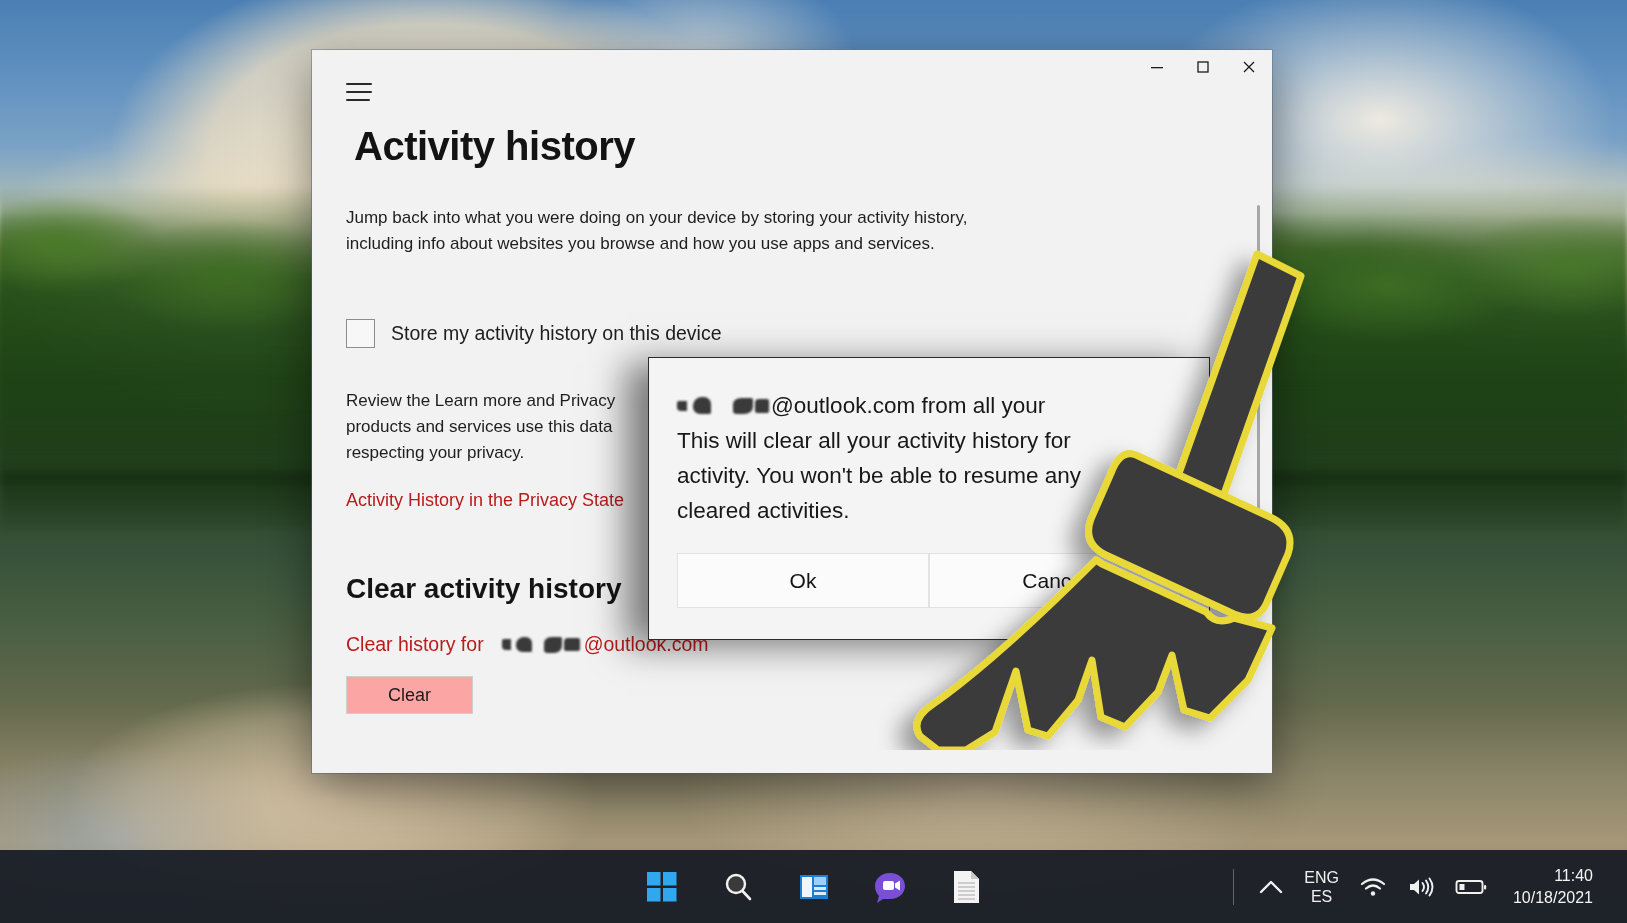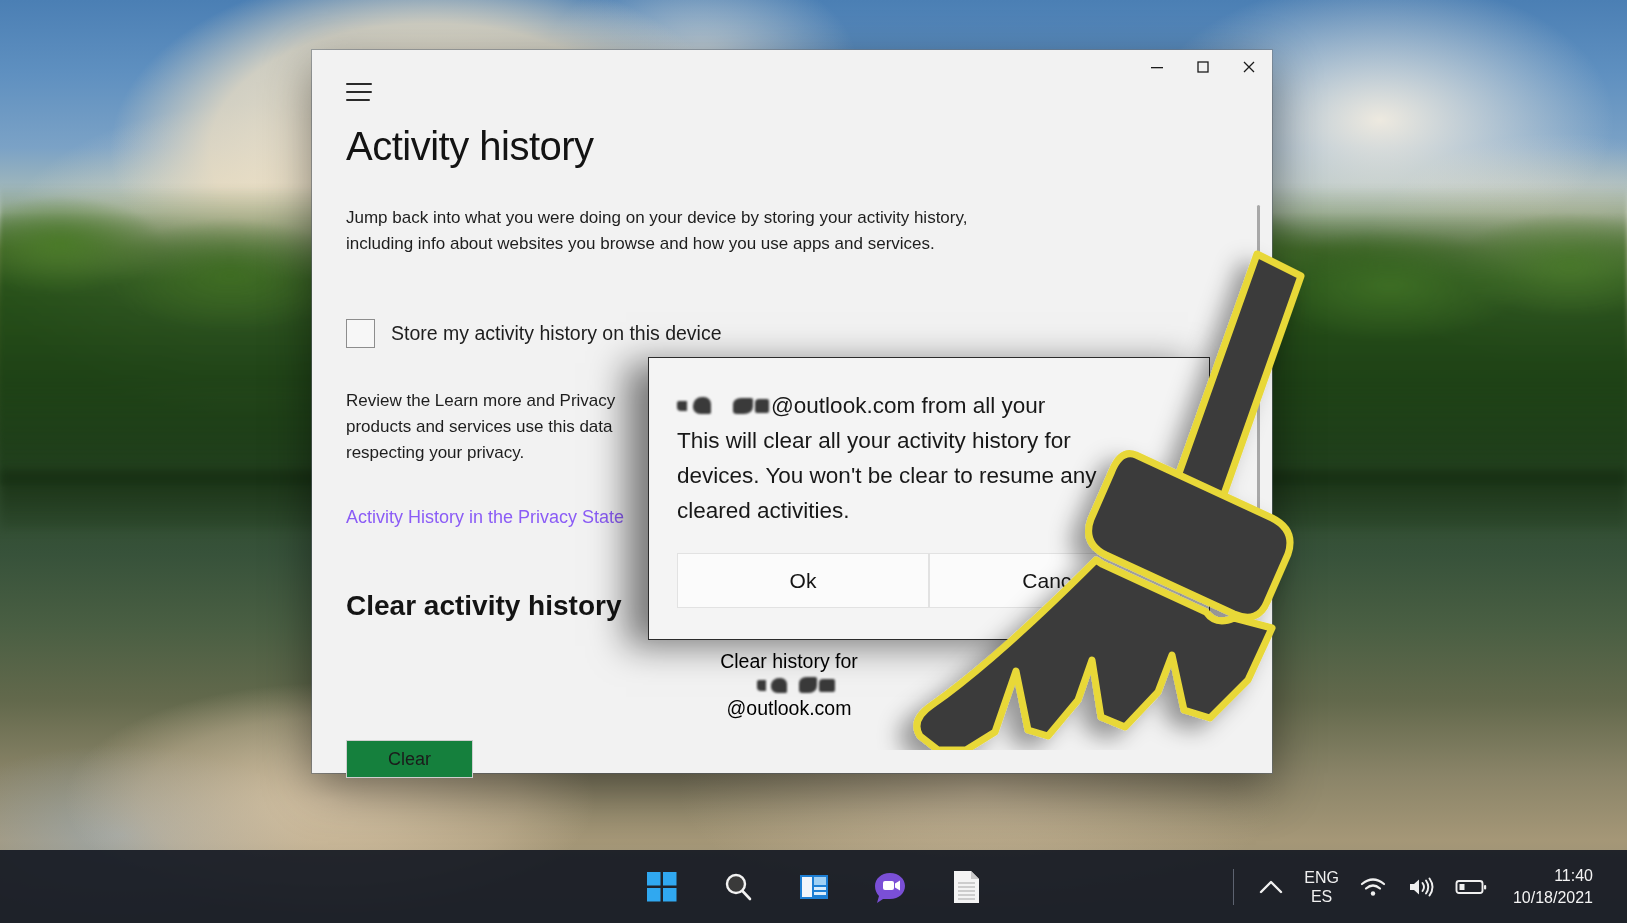--- a/index.html
+++ b/index.html
@@ -94,53 +94,53 @@
   #hamburger-btn span:nth-child(1) { width: 26px; }
   #hamburger-btn span:nth-child(2) { width: 26px; }
   #hamburger-btn span:nth-child(3) { width: 24px; }
 
   #content {
     padding: 26px 40px 0 34px;
     position: relative;
     color: #1a1a1a;
   }
   #page-title {
-    font-size: 40px; font-weight: 400; letter-spacing: -.5px;
-    color: #131313; margin-bottom: 36px;
+    font-size: 40px; font-weight: 700; letter-spacing: -.5px;
+    color: #131313; margin-bottom: 36px; margin-left: 8px;
   }
   .body-text {
     font-size: 17px; line-height: 26px; color: #1e1e1e;
     max-width: 625px;
   }
   #checkbox-row {
     display: flex; align-items: center; gap: 16px;
     margin-top: 62px; margin-bottom: 40px;
   }
   #store-checkbox {
     width: 29px; height: 29px;
     border: 1px solid #8d8d8d; background: #f7f7f7;
   }
   #checkbox-label { font-size: 19.5px; color: #1e1e1e; }
 
   #privacy-link {
-    display: inline-block; margin-top: 41px;
-    font-size: 18px; color: #8b5cf6; text-decoration: none;
+    display: inline-block; margin-top: 24px;
+    font-size: 18px; color: #b91c1c; text-decoration: none;
   }
   #section-title {
     font-size: 28px; font-weight: 600; color: #141414;
     margin-top: 62px; margin-bottom: 28px;
   }
-  #clear-history-for { font-size: 19.5px; color: #000000; display: flex; align-items: center; gap: 4px; flex-direction: column;}
+  #clear-history-for { font-size: 19.5px; color: #b91c1c; display: flex; align-items: center; gap: 4px;}
   .redacted-email { display: inline-flex; align-items: center; gap: 2px; }
   .rb { background: #3a3a3a; display:inline-block; filter: blur(1.3px); }
 
   #clear-button {
     margin-top: 20px;
     width: 127px; height: 38px;
-    background: #15803d; border: 1px solid #cfcfcf;
+    background: #fca5a5; border: 1px solid #cfcfcf;
     font-size: 18px; color: #1b1b1b;
     font-family: "Liberation Sans", sans-serif;
   }
 
   
   #settings-scrollbar {
     position: absolute; right: 12px; top: 155px;
     width: 3px; height: 395px; background: #a8a8a8; border-radius: 2px;
   }
 
@@ -274,21 +274,21 @@
     <div style="display:flex;align-items:center;">
       <span class="redacted-email">
         <span class="rb" style="width:10px;height:10px;border-radius:2px 0 0 4px;"></span>
         <span class="rb" style="width:18px;height:17px;border-radius:50% 40% 10% 40%;margin-left:4px;"></span>
         <span class="rb" style="width:20px;height:16px;border-radius:40% 10% 45% 20%;margin-left:20px;"></span>
         <span class="rb" style="width:14px;height:14px;border-radius:4px 2px 2px 2px;"></span>
       </span>
       <span style="margin-left:2px;">@outlook.com from all your</span>
     </div>
     <div>This will clear all your activity history for</div>
-    <div>devices. You won't be clear to resume any</div>
+    <div>activity. You won't be able to resume any</div>
     <div>cleared activities.</div>
   </div>
 
   <div id="dialog-buttons">
     <button class="dlgbtn">Ok</button>
     <button class="dlgbtn">Cancel</button>
   </div>
 </div>
 
 <div id="broom-overlay">

